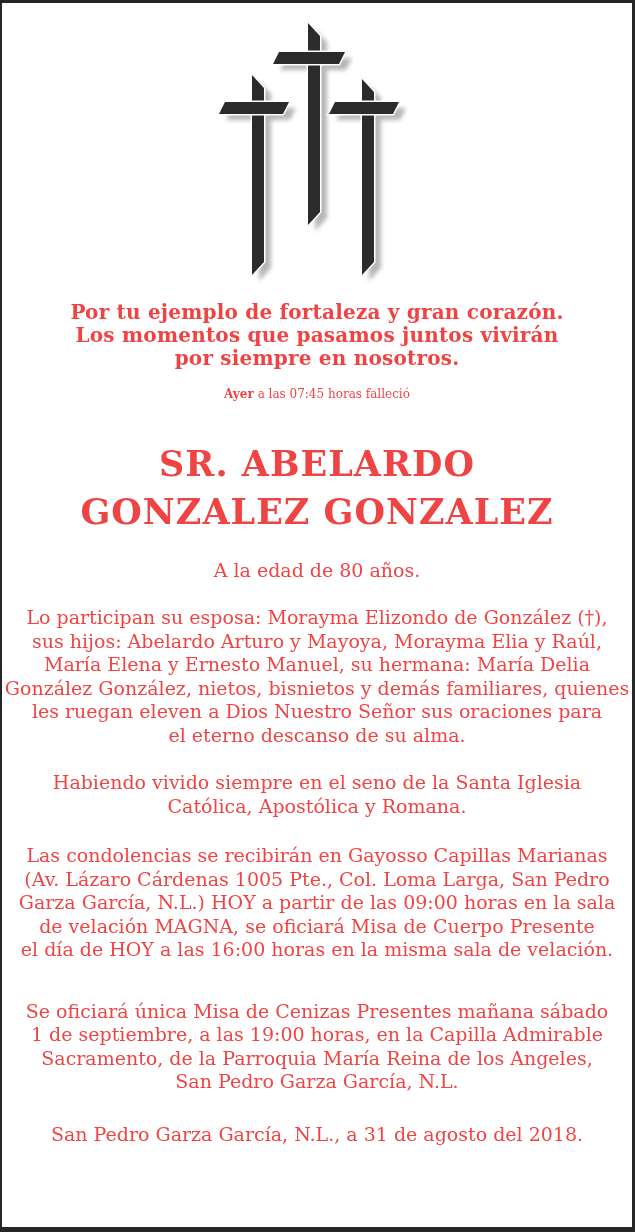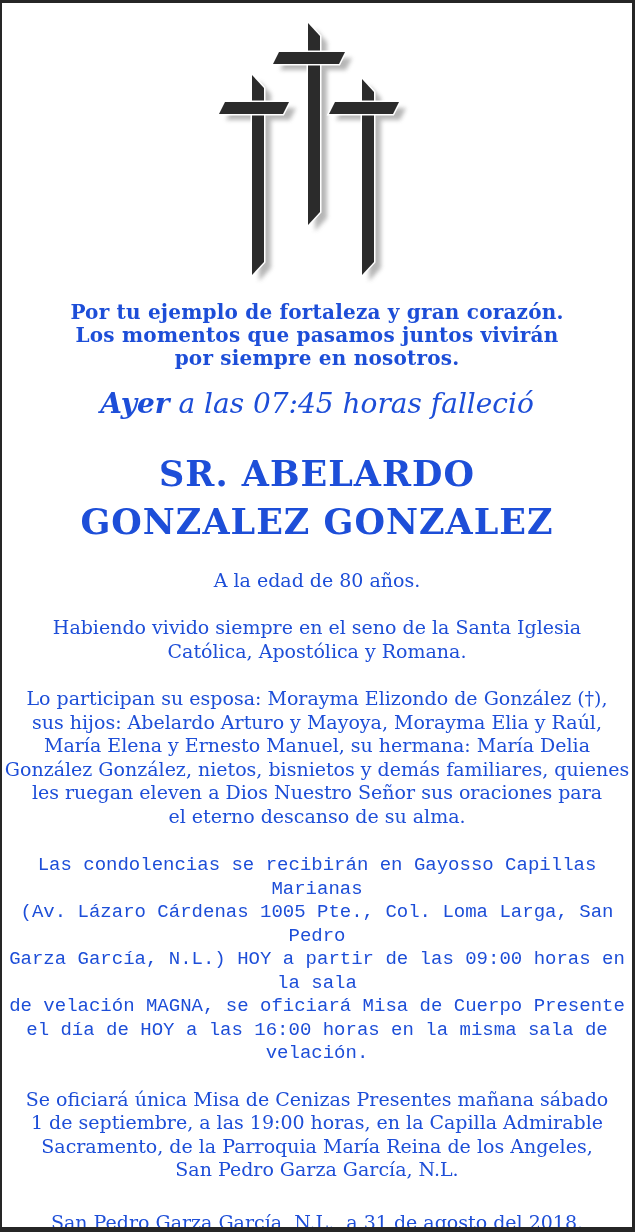--- a/index.html
+++ b/index.html
@@ -11,43 +11,42 @@
     box-sizing: border-box;
     width: 635px;
     height: 1232px;
     margin: 0;
     background: #ffffff;
     border-top: 3px solid #262626;
     border-bottom: 5px solid #262626;
     border-left: 2px solid #262626;
     border-right: 3px solid #262626;
     text-align: center;
-    color: #1d4ed8;
+    color: #ef4444;
     font-family: "DejaVu Serif", "Liberation Serif", serif;
     overflow: hidden;
   }
   .crosses {
     display: block;
     margin: 0 auto;
     width: 635px;
     height: 290px;
   }
   .epitaph {
     margin: 8px 0 0 0;
     font-size: 20px;
     font-weight: bold;
     line-height: 23px;
     letter-spacing: 0.2px;
     white-space: pre-line;
   }
   .announce {
-    margin-top: 22px;
-    font-size: 28px;
+    margin-top: 12px;
+    font-size: 12px;
     line-height: 24px;
-    font-style: italic;
   }
   .announce .b { font-weight: bold; }
   .name {
     margin-top: 34px;
     font-size: 35px;
     font-weight: bold;
     line-height: 48px;
     letter-spacing: 1px;
     white-space: pre-line;
   }
@@ -55,22 +54,22 @@
     margin-top: 22px;
     font-size: 19px;
     line-height: 24px;
   }
   .para {
     margin-top: 24px;
     font-size: 19px;
     line-height: 23.5px;
     white-space: pre-line;
   }
-  .para.services { margin-top: 26px; font-family: Liberation Mono, monospace; }
-  .para.mass { margin-top: 22px; }
+  .para.services { margin-top: 26px; }
+  .para.mass { margin-top: 38px; }
   .dateline {
     margin-top: 28px;
     font-size: 19px;
     line-height: 24px;
   }
 </style>
 </head>
 <body>
 
 <div class="sheet">
@@ -108,29 +107,29 @@
 Los momentos que pasamos juntos vivirán
 por siempre en nosotros.</div>
 
   <div class="announce"><span class="b">Ayer</span><span> a las 07:45 horas falleció</span></div>
 
   <div class="name">SR. ABELARDO
 GONZALEZ GONZALEZ</div>
 
   <div class="age">A la edad de 80 años.</div>
 
-  <div class="para faith">Habiendo vivido siempre en el seno de la Santa Iglesia
-Católica, Apostólica y Romana.</div>
-
   <div class="para family">Lo participan su esposa: Morayma Elizondo de González (†),
 sus hijos: Abelardo Arturo y Mayoya, Morayma Elia y Raúl,
 María Elena y Ernesto Manuel, su hermana: María Delia
 González González, nietos, bisnietos y demás familiares, quienes
 les ruegan eleven a Dios Nuestro Señor sus oraciones para
 el eterno descanso de su alma.</div>
+
+  <div class="para faith">Habiendo vivido siempre en el seno de la Santa Iglesia
+Católica, Apostólica y Romana.</div>
 
   <div class="para services">Las condolencias se recibirán en Gayosso Capillas Marianas
 (Av. Lázaro Cárdenas 1005 Pte., Col. Loma Larga, San Pedro
 Garza García, N.L.) HOY a partir de las 09:00 horas en la sala
 de velación MAGNA, se oficiará Misa de Cuerpo Presente
 el día de HOY a las 16:00 horas en la misma sala de velación.</div>
 
   <div class="para mass">Se oficiará única Misa de Cenizas Presentes mañana sábado
 1 de septiembre, a las 19:00 horas, en la Capilla Admirable
 Sacramento, de la Parroquia María Reina de los Angeles,

